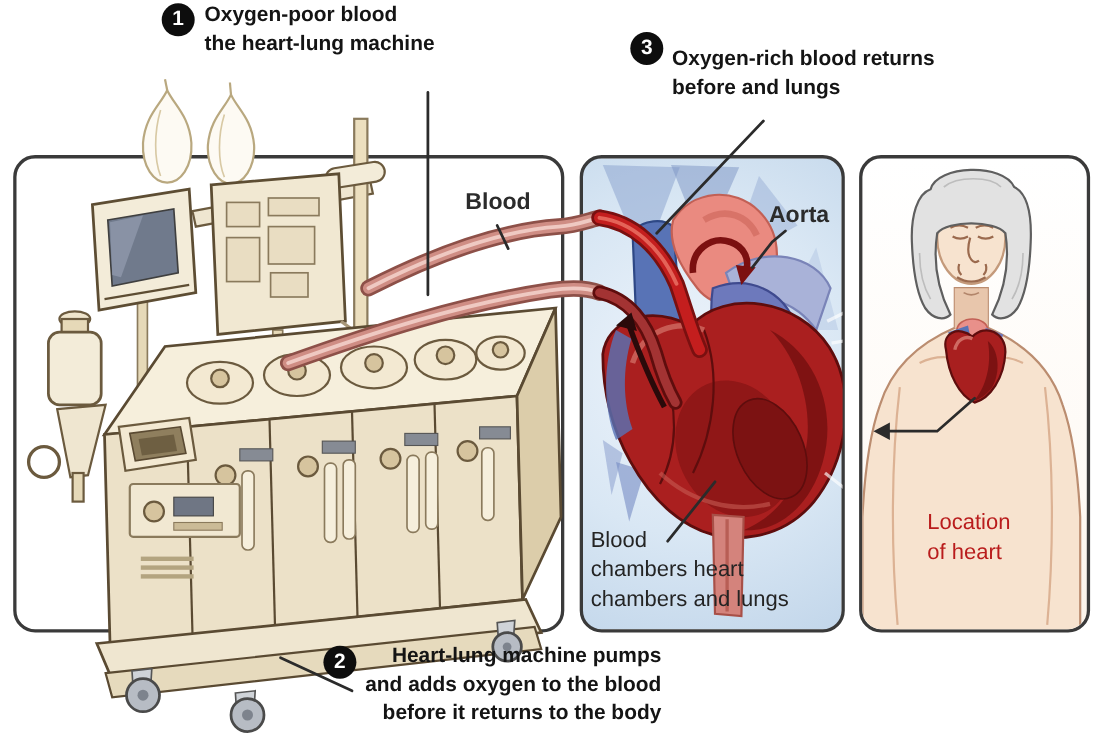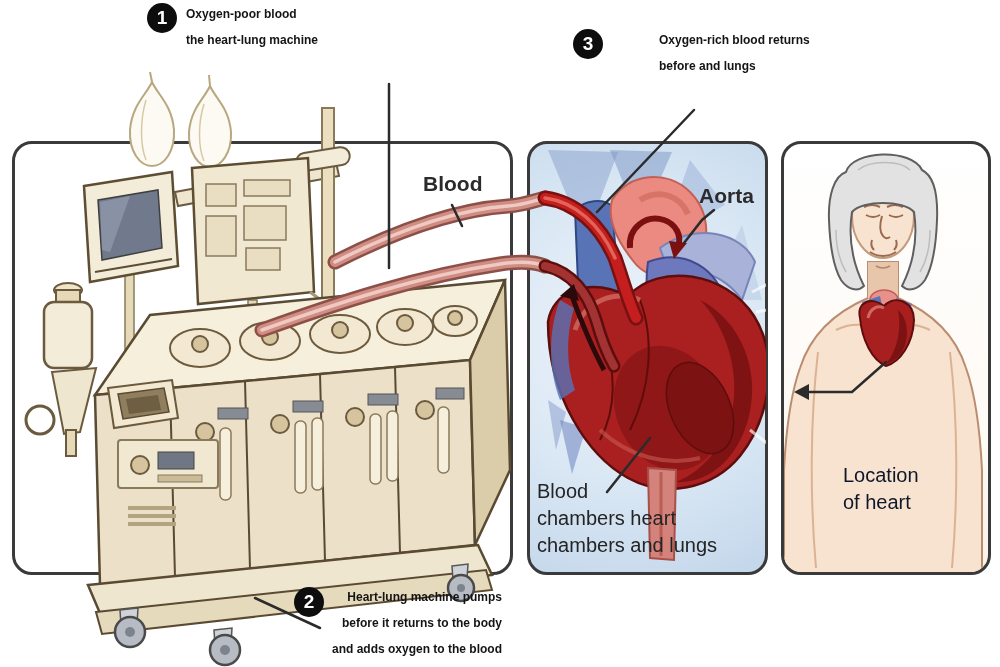--- a/index.html
+++ b/index.html
@@ -11,26 +11,26 @@
   #panel-machine{left:12px;top:141px;width:501px;height:434px;background:#ffffff;}
   #panel-heart{left:527px;top:141px;width:241px;height:434px;
     background:radial-gradient(circle at 42% 45%, #eef4fb 0%, #d9e7f4 55%, #c2d6ea 100%);}
   #panel-patient{left:781px;top:141px;width:210px;height:434px;
     background:linear-gradient(180deg,#ffffff 0%,#fefaf5 70%,#faf2e9 100%);}
   #art{position:absolute;left:0;top:0;width:1000px;height:667px;pointer-events:none;}
   .step-marker{
     position:absolute;width:30px;height:30px;border-radius:50%;background:#0d0d0d;color:#ffffff;
     display:flex;align-items:center;justify-content:center;font-size:19px;font-weight:bold;z-index:5;
   }
-  .step-text{position:absolute;color:#141414;font-size:12px;font-weight:bold;line-height:26px;z-index:5;}
+  .step-text{position:absolute;color:#141414;font-size:19px;font-weight:bold;line-height:26px;z-index:5;}
   .step-text div{white-space:nowrap;}
   .part-label{position:absolute;color:#2b2b2b;font-size:21px;font-weight:bold;z-index:5;white-space:nowrap;}
   .multi-label{position:absolute;color:#242424;font-size:20px;font-weight:normal;line-height:27px;z-index:5;}
   .multi-label div{white-space:nowrap;}
-  .plain-label{position:absolute;color:#0f172a;font-size:20px;font-weight:normal;line-height:27px;z-index:5;}
+  .plain-label{position:absolute;color:#b91c1c;font-size:20px;font-weight:normal;line-height:27px;z-index:5;}
   .plain-label div{white-space:nowrap;}
 </style>
 </head>
 <body>
 
 <div id="stage">
 
   <div id="panel-machine" class="panel"></div>
   <div id="panel-heart" class="panel"></div>
   <div id="panel-patient" class="panel"></div>
@@ -304,32 +304,32 @@
     <span>1</span>
   </div>
   <div class="step-text" style="left:186px;top:1px;">
     <div>Oxygen-poor blood</div>
     <div>the heart-lung machine</div>
   </div>
 
   <div class="step-marker" style="left:573px;top:29px;">
     <span>3</span>
   </div>
-  <div class="step-text" style="left:611px;top:27px;margin-left:48px;">
+  <div class="step-text" style="left:611px;top:41px;">
     <div>Oxygen-rich blood returns</div>
     <div>before and lungs</div>
   </div>
 
   <div class="step-marker" style="left:294px;top:587px;">
     <span>2</span>
   </div>
   <div class="step-text" style="left:332px;top:584px;text-align:right;">
     <div>Heart-lung machine pumps</div>
+    <div>and adds oxygen to the blood</div>
     <div>before it returns to the body</div>
-    <div>and adds oxygen to the blood</div>
   </div>
 
   <div class="part-label" style="left:423px;top:172px;">Blood</div>
   <div class="part-label" style="left:699px;top:184px;">Aorta</div>
 
   <div class="multi-label" style="left:537px;top:478px;">
     <div>Blood</div>
     <div>chambers heart</div>
     <div>chambers and lungs</div>
   </div>

